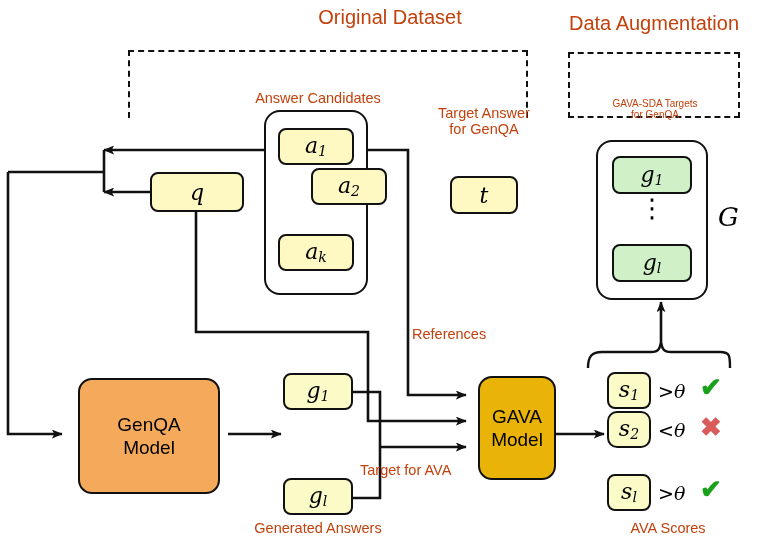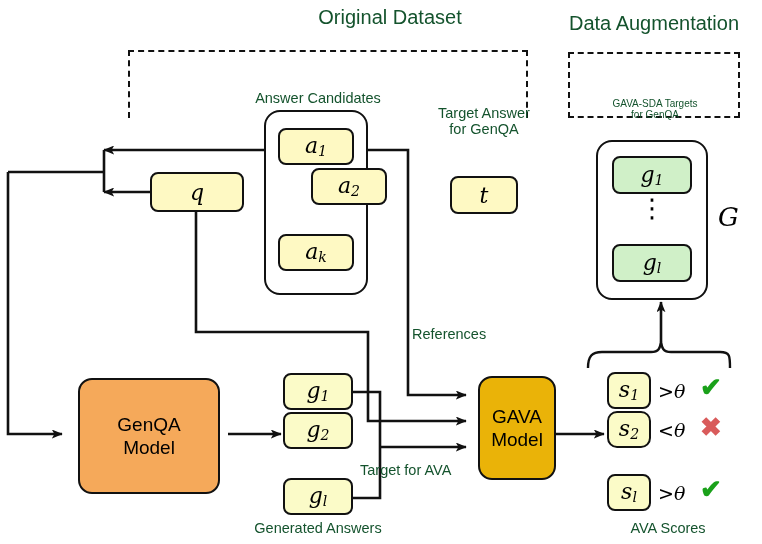--- a/index.html
+++ b/index.html
@@ -23,21 +23,21 @@
     position: absolute;
     left: 0;
     top: 0;
     width: 762px;
     height: 544px;
     pointer-events: none;
   }
   .lbl {
     position: absolute;
     font-family: "Liberation Sans", sans-serif;
-    color: #14532d;
+    color: #c2410c;
     white-space: pre;
     line-height: 1.12;
   }
   .section-title {
     font-size: 20px;
     font-weight: 400;
     text-align: center;
   }
   .cap {
     font-size: 14.5px;
@@ -236,25 +236,20 @@
     <span>GenQA</span>
     <span>Model</span>
   </div>
 
   <div class="node cream" style="left:283px; top:373px; width:70px; height:37px;">
     <span>
       <span>g</span><span class="sub">1</span>
     </span>
   </div>
 
-  <div class="node cream" style="left:283px; top:412px; width:70px; height:37px;">
-    <span>
-      <span>g</span><span class="sub">2</span>
-    </span>
-  </div>
 
   <div class="node cream" style="left:283px; top:478px; width:70px; height:37px;">
     <span>
       <span>g</span><span class="sub">l</span>
     </span>
   </div>
 
   <div class="lbl cap" style="left:208px; top:520px; width:220px;">Generated Answers</div>
 
   <div class="lbl" style="left:412px; top:326px; font-size:14.5px;">References</div>

